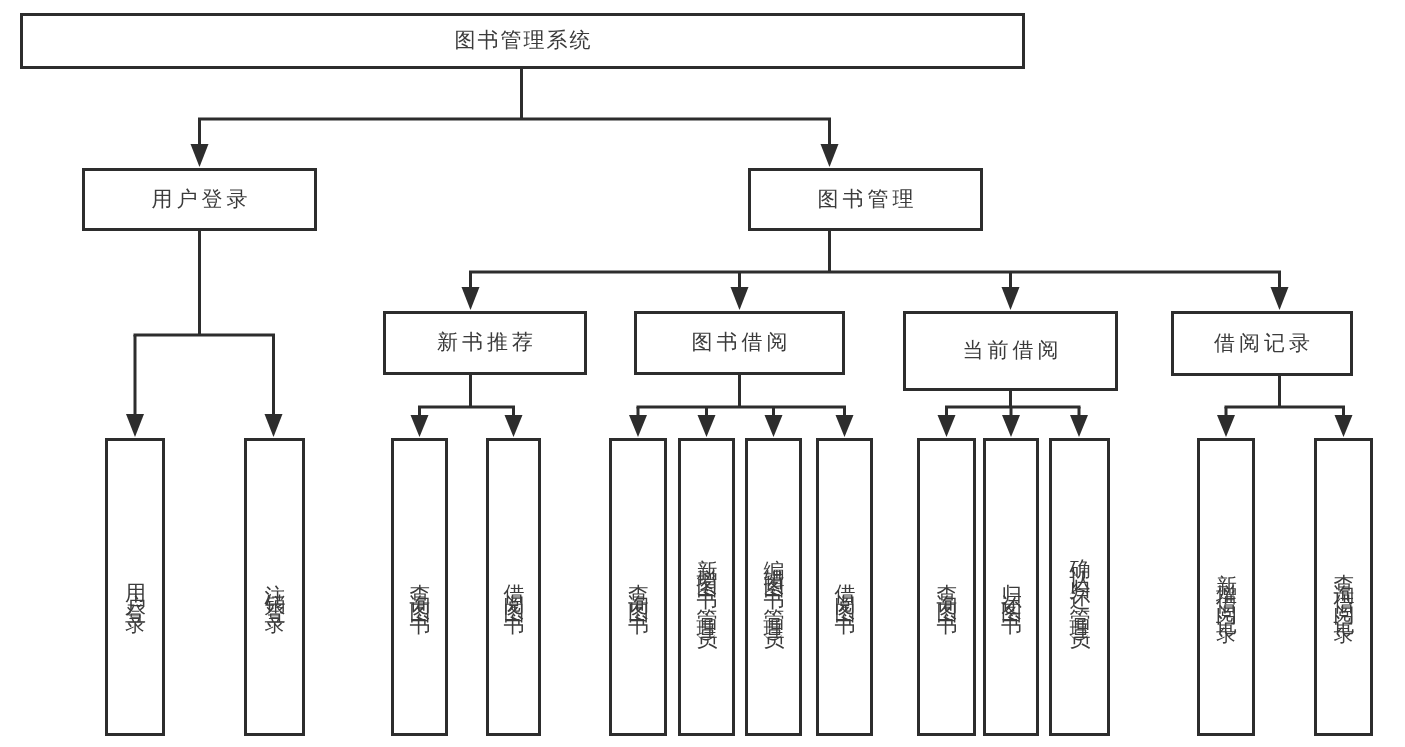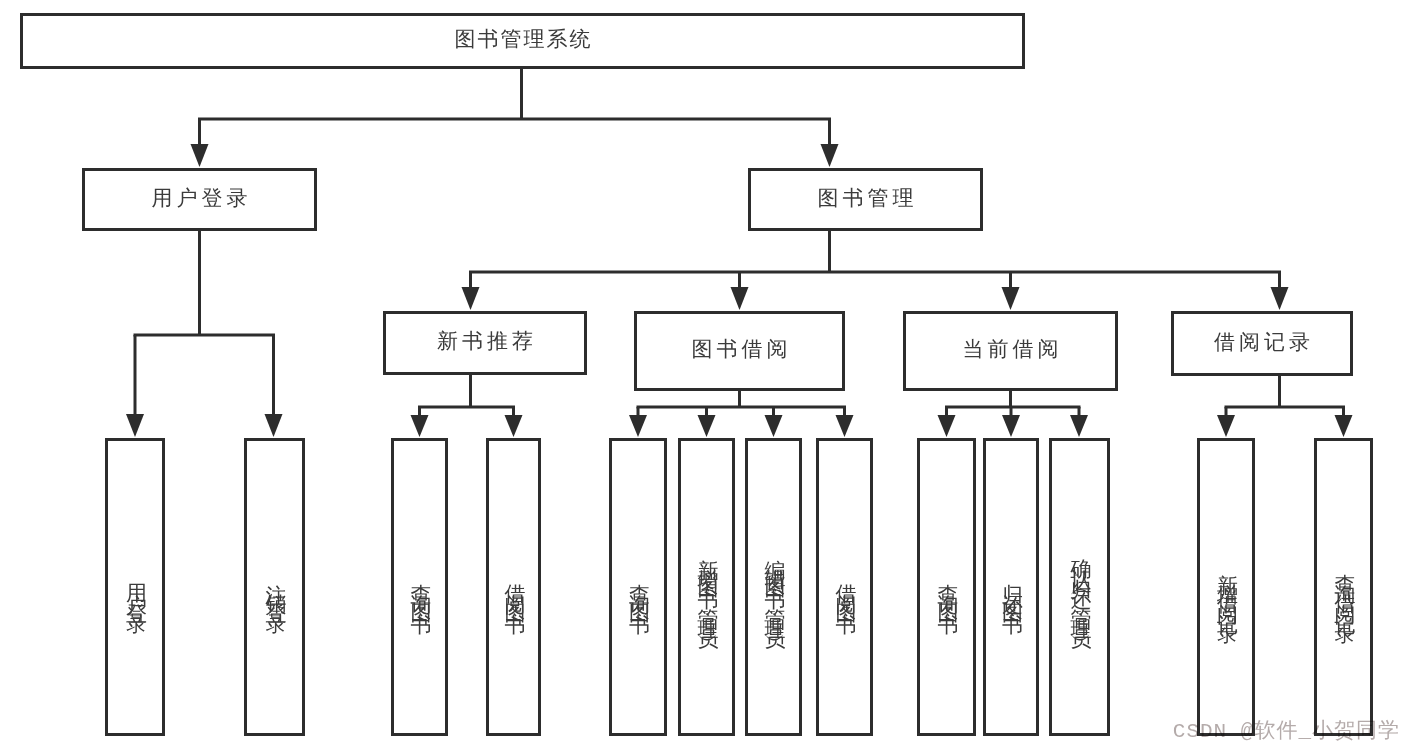--- a/index.html
+++ b/index.html
@@ -5,21 +5,21 @@
   html, body {
     margin: 0;
     padding: 0;
     background: #ffffff;
   }
   .canvas {
     position: relative;
     width: 1405px;
     height: 747px;
     background: #ffffff;
-    font-family: Liberation Mono, monospace;
+    font-family: Liberation Serif, serif;
     overflow: hidden;
   }
   .connectors {
     position: absolute;
     left: 0;
     top: 0;
     pointer-events: none;
   }
   .connectors line {
     stroke: #2d2d2d;
@@ -142,21 +142,21 @@
   <div class="node" style="left:82px;top:168px;width:235px;height:63px">
     <span class="hlabel">用户登录</span>
   </div>
   <div class="node" style="left:748px;top:168px;width:235px;height:63px">
     <span class="hlabel">图书管理</span>
   </div>
 
   <div class="node" style="left:383px;top:311px;width:204px;height:64px">
     <span class="hlabel">新书推荐</span>
   </div>
-  <div class="node" style="left:634px;top:311px;width:211px;height:80px">
+  <div class="node" style="left:634px;top:311px;width:211px;height:64px">
     <span class="hlabel">图书借阅</span>
   </div>
   <div class="node" style="left:903px;top:311px;width:215px;height:80px">
     <span class="hlabel">当前借阅</span>
   </div>
   <div class="node" style="left:1171px;top:311px;width:182px;height:65px">
     <span class="hlabel">借阅记录</span>
   </div>
 
   <div class="node leaf" style="left:105px;top:438px;width:60px;height:298px">
@@ -196,15 +196,14 @@
     <span class="vlabel">确认归还（管理员）</span>
   </div>
 
   <div class="node leaf" style="left:1197px;top:438px;width:58px;height:298px">
     <span class="vlabel">新增借阅记录</span>
   </div>
   <div class="node leaf" style="left:1314px;top:438px;width:59px;height:298px">
     <span class="vlabel">查询借阅记录</span>
   </div>
 
-  <div class="watermark">CSDN @软件_小贺同学</div>
 
 </div>
 
 </body></html>

